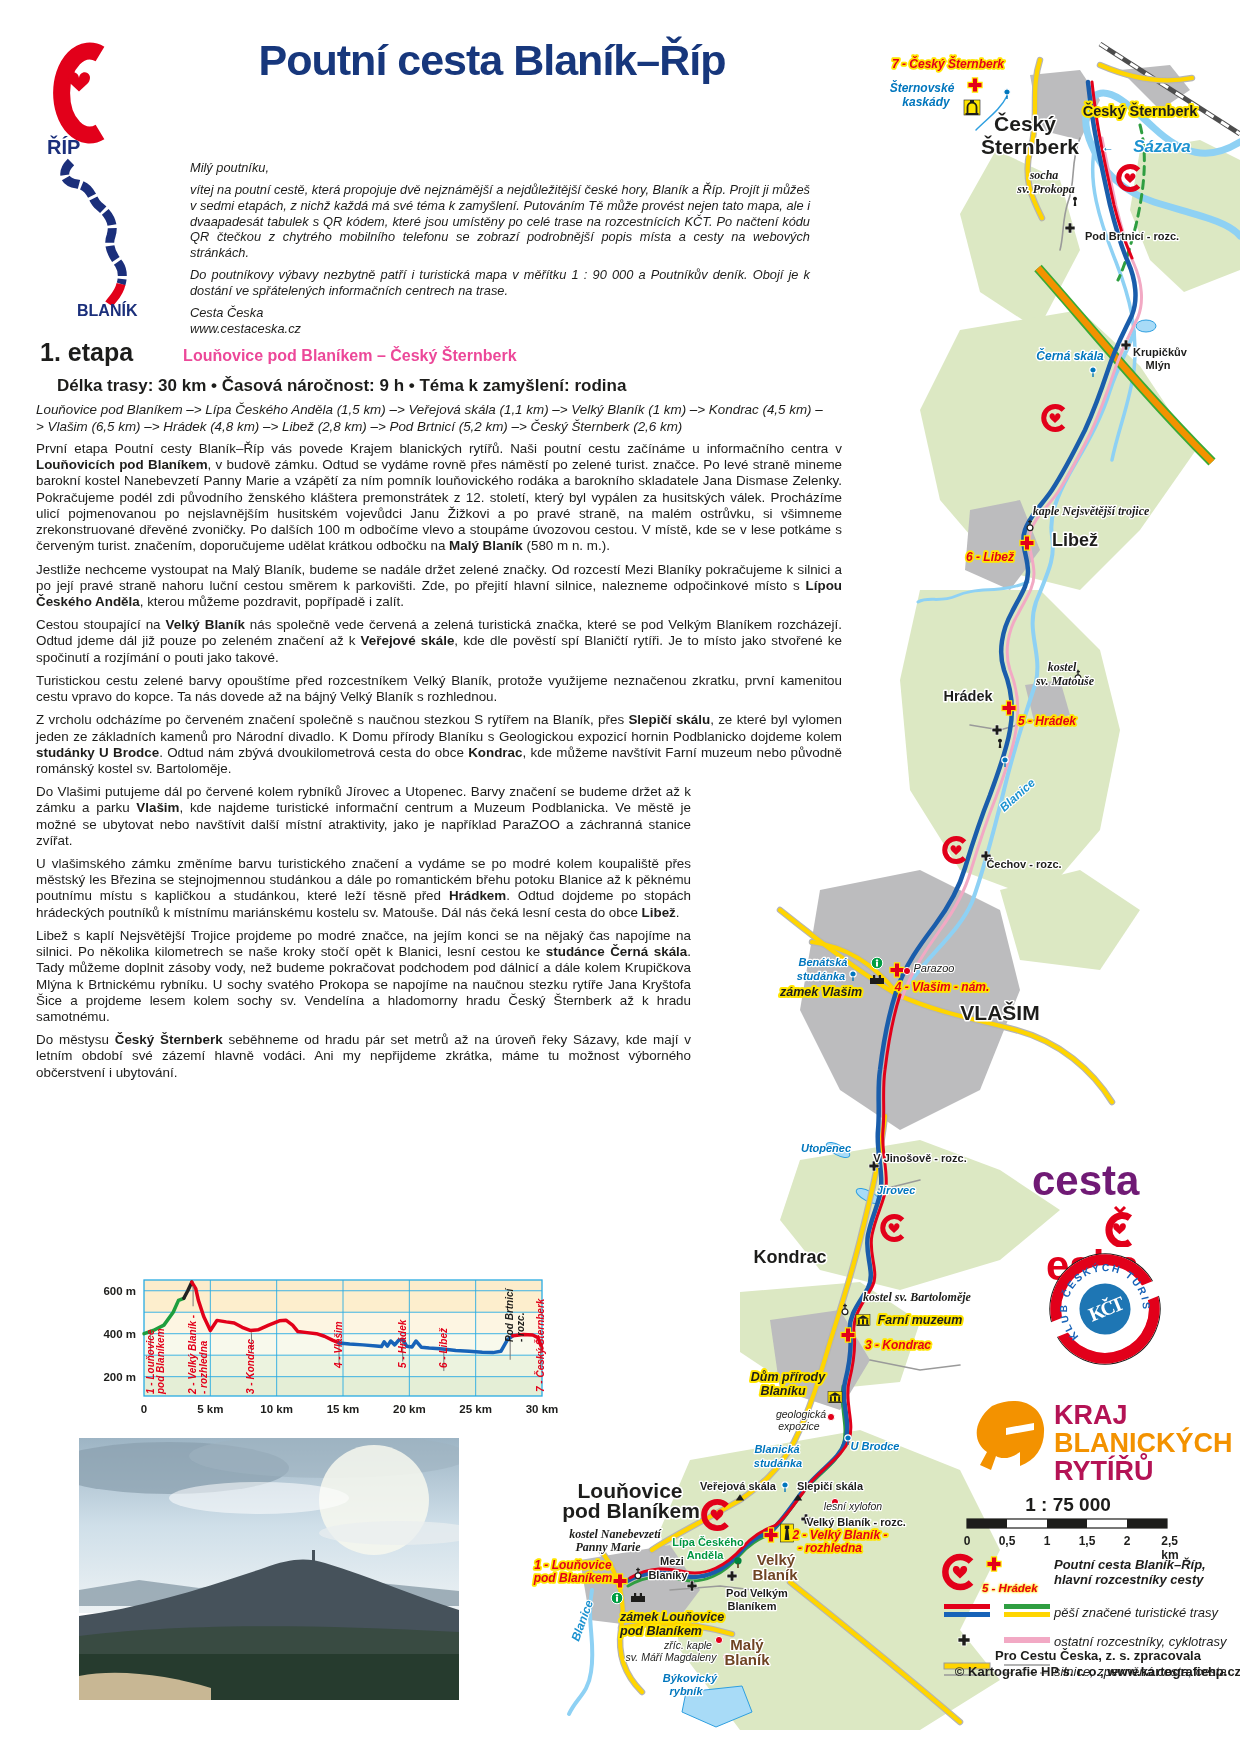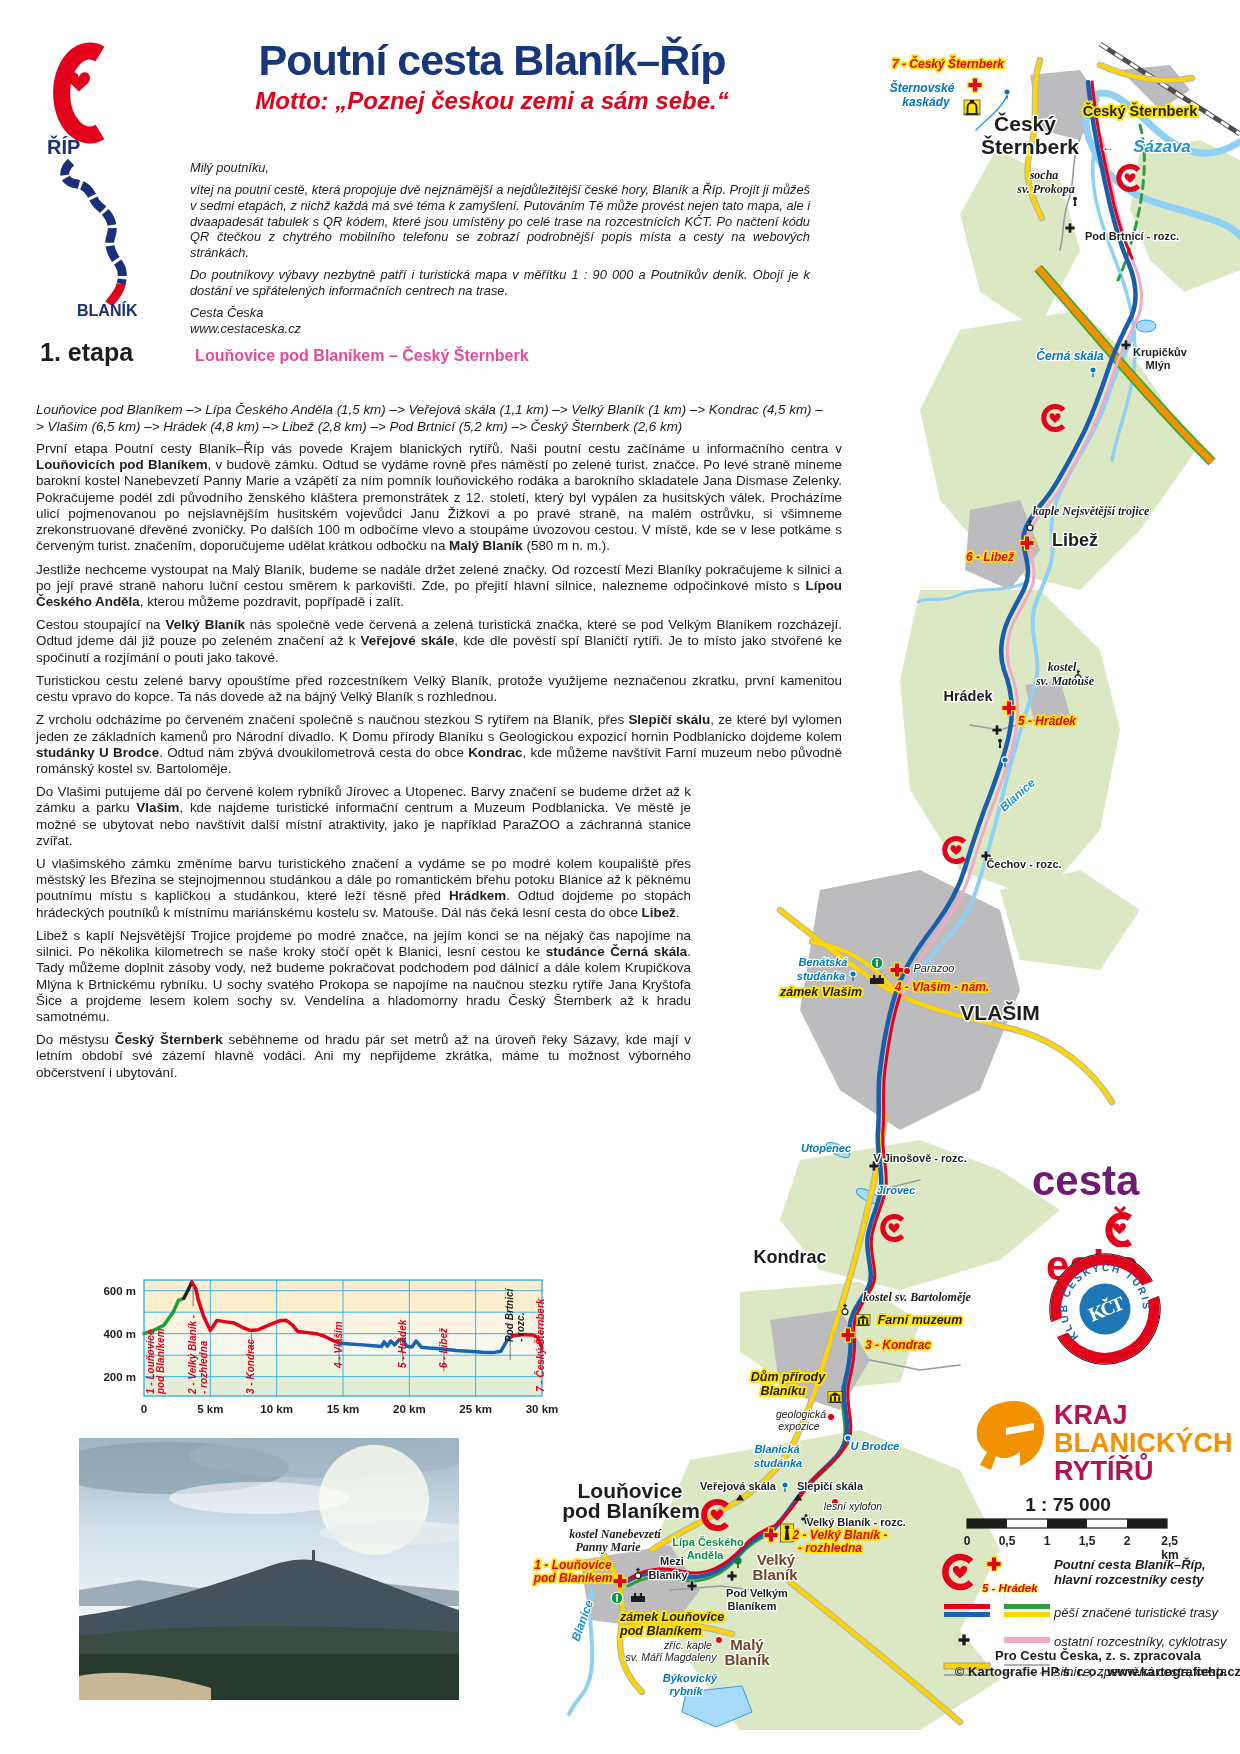--- a/index.html
+++ b/index.html
@@ -9,21 +9,21 @@
   
   .title{font-size:43px;font-weight:bold;color:#17377c;letter-spacing:-1px;text-align:center;width:640px;}
   .motto{font-size:24px;font-weight:bold;font-style:italic;color:#e2001a;text-align:center;width:640px;margin-top:2px;}
   
   .intro{width:620px;font-style:italic;font-size:12.8px;line-height:1.24;text-align:justify;}
   .intro .sal{margin:0 0 6px 0;}
   .intro p{margin:0 0 6px 0;}
   .intro .close{margin:0;}
   .intro .url{color:#1d1d1b;}
   
-  .stagehead{display:flex;gap:20px;align-items:baseline;}
+  .stagehead{display:flex;gap:8px;align-items:baseline;}
   .stage-num{font-size:25px;font-weight:bold;color:#1d1d1b;}
   .stage-title{font-size:16px;font-weight:bold;color:#ec4899;margin-left:42px;}
   .stage-meta{font-size:17px;font-weight:bold;color:#1d1d1b;margin-top:4px;}
   .itin{width:792px;font-size:13.4px;font-style:italic;line-height:1.3;}
   
   .bodytext{width:810px;}
   .para{font-size:13.4px;line-height:1.21;text-align:justify;margin:0 0 7px 0;}
   .para.w{width:806px;}
   .para.n{width:655px;}
   
@@ -76,21 +76,20 @@
 
 <div class="page">
 
   <svg class="abs" style="left:42px;top:30px;" width="74" height="126" viewBox="0 0 74 126">
     <path d="M58 24 A 28 42 0 1 0 58 102" stroke="#e2001a" stroke-width="17" fill="none"></path>
     <path transform="translate(37,42) scale(3.1)" fill="#e2001a" d="M0 2 C0 .6 -1.5 -.4 -2.7 .3 C-3.9 1 -3.8 2.7 -2.6 3.9 L0 6.3 L2.6 3.9 C3.8 2.7 3.9 1 2.7 .3 C1.5 -.4 0 .6 0 2 Z"></path>
   </svg>
 
   <div class="abs" style="left:172px;top:36px;">
     <div class="title">Poutní cesta Blaník–Říp</div>
-    <div class="motto">Motto: „Poznej českou zemi a sám sebe.“</div>
   </div>
 
   <svg class="abs" style="left:33px;top:130px;" width="135" height="190" viewBox="0 0 135 190">
     <text x="14" y="24" class="riplbl" font-size="20">ŘÍP</text>
     <path d="M38,32 C28,42 30,52 44,54 C60,57 58,70 66,76 C76,84 82,94 78,106 C74,116 80,126 86,134 C90,140 90,148 88,154" stroke="#1b2f7b" stroke-width="9" fill="none" stroke-dasharray="15 3"></path>
     <path d="M88,154 C86,164 80,168 76,174" stroke="#e2001a" stroke-width="9" fill="none"></path>
     <text x="44" y="186" class="riplbl" font-size="16">BLANÍK</text>
   </svg>
 
   <div class="abs intro" style="left:190px;top:160px;">
@@ -100,20 +99,21 @@
         <p>Do poutníkovy výbavy nezbytně patří i turistická mapa v měřítku 1 : 90 000 a Poutníkův deník. Obojí je k dostání ve spřátelených informačních centrech na trase.</p>
       </div>
     <div class="close">Cesta Česka</div>
     <div class="close url">www.cestaceska.cz</div>
   </div>
 
   <div class="abs stagehead" style="left:40px;top:338px;">
     <span class="stage-num">1. etapa</span>
     <span class="stage-title">Louňovice pod Blaníkem – Český Šternberk</span>
   </div>
+  <div class="abs stage-meta" style="left:57px;top:372px;">Délka trasy:  30 km  •  Časová náročnost: 9 h  •  Téma k zamyšlení: rodina</div>
   <div class="abs itin" style="left:36px;top:401px;">Louňovice pod Blaníkem –&gt; Lípa Českého Anděla (1,5 km) –&gt; Veřejová skála (1,1 km) –&gt; Velký Blaník (1 km) –&gt; Kondrac (4,5 km) –&gt; Vlašim (6,5 km) –&gt; Hrádek (4,8 km) –&gt; Libež (2,8 km) –&gt; Pod Brtnicí (5,2 km) –&gt; Český Šternberk (2,6 km)</div>
 
   <div class="abs bodytext" style="left:36px;top:441px;" id="bodytext">
       <p class="para w">První etapa Poutní cesty Blaník–Říp vás povede Krajem blanických rytířů. Naši poutní cestu začínáme u informačního centra v <b>Louňovicích pod Blaníkem</b>, v budově zámku. Odtud se vydáme rovně přes náměstí po zelené turist. značce. Po levé straně mineme barokní kostel Nanebevzetí Panny Marie a vzápětí za ním pomník louňovického rodáka a barokního skladatele Jana Dismase Zelenky. Pokračujeme podél zdi původního ženského kláštera premonstrátek z 12. století, který byl vypálen za husitských válek. Procházíme ulicí pojmenovanou po nejslavnějším husitském vojevůdci Janu Žižkovi a po pravé straně, na malém ostrůvku, si všimneme zrekonstruované dřevěné zvoničky. Po dalších 100 m odbočíme vlevo a stoupáme úvozovou cestou. V místě, kde se v lese potkáme s červeným turist. značením, doporučujeme udělat krátkou odbočku na <b>Malý Blaník</b> (580 m n. m.).</p>
       <p class="para w">Jestliže nechceme vystoupat na Malý Blaník, budeme se nadále držet zelené značky. Od rozcestí Mezi Blaníky pokračujeme k silnici a po její pravé straně nahoru luční cestou směrem k parkovišti. Zde, po přejití hlavní silnice, nalezneme odpočinkové místo s <b>Lípou Českého Anděla</b>, kterou můžeme pozdravit, popřípadě i zalít.</p>
       <p class="para w">Cestou stoupající na <b>Velký Blaník</b> nás společně vede červená a zelená turistická značka, které se pod Velkým Blaníkem rozcházejí. Odtud jdeme dál již pouze po zeleném značení až k <b>Veřejové skále</b>, kde dle pověstí spí Blaničtí rytíři. Je to místo jako stvořené ke spočinutí a rozjímání o pouti jako takové.</p>
       <p class="para w">Turistickou cestu zelené barvy opouštíme před rozcestníkem Velký Blaník, protože využijeme neznačenou zkratku, první kamenitou cestu vpravo do kopce. Ta nás dovede až na bájný Velký Blaník s rozhlednou.</p>
       <p class="para w">Z vrcholu odcházíme po červeném značení společně s naučnou stezkou S rytířem na Blaník, přes <b>Slepičí skálu</b>, ze které byl vylomen jeden ze základních kamenů pro Národní divadlo. K Domu přírody Blaníku s Geologickou expozicí hornin Podblanicko dojdeme kolem <b>studánky U Brodce</b>. Odtud nám zbývá dvoukilometrová cesta do obce <b>Kondrac</b>, kde můžeme navštívit Farní muzeum nebo původně románský kostel sv. Bartoloměje.</p>
       <p class="para n">Do Vlašimi putujeme dál po červené kolem rybníků Jírovec a Utopenec. Barvy značení se budeme držet až k zámku a parku <b>Vlašim</b>, kde najdeme turistické informační centrum a Muzeum Podblanicka. Ve městě je možné se ubytovat nebo navštívit další místní atraktivity, jako je například ParaZOO a záchranná stanice zvířat.</p>
       <p class="para n">U vlašimského zámku změníme barvu turistického značení a vydáme se po modré kolem koupaliště přes městský les Březina se stejnojmennou studánkou a dále po romantickém břehu potoku Blanice až k pěknému poutnímu místu s kapličkou a studánkou, které leží těsně před <b>Hrádkem</b>. Odtud dojdeme po stopách hrádeckých poutníků k místnímu mariánskému kostelu sv. Matouše. Dál nás čeká lesní cesta do obce <b>Libež</b>.</p>

